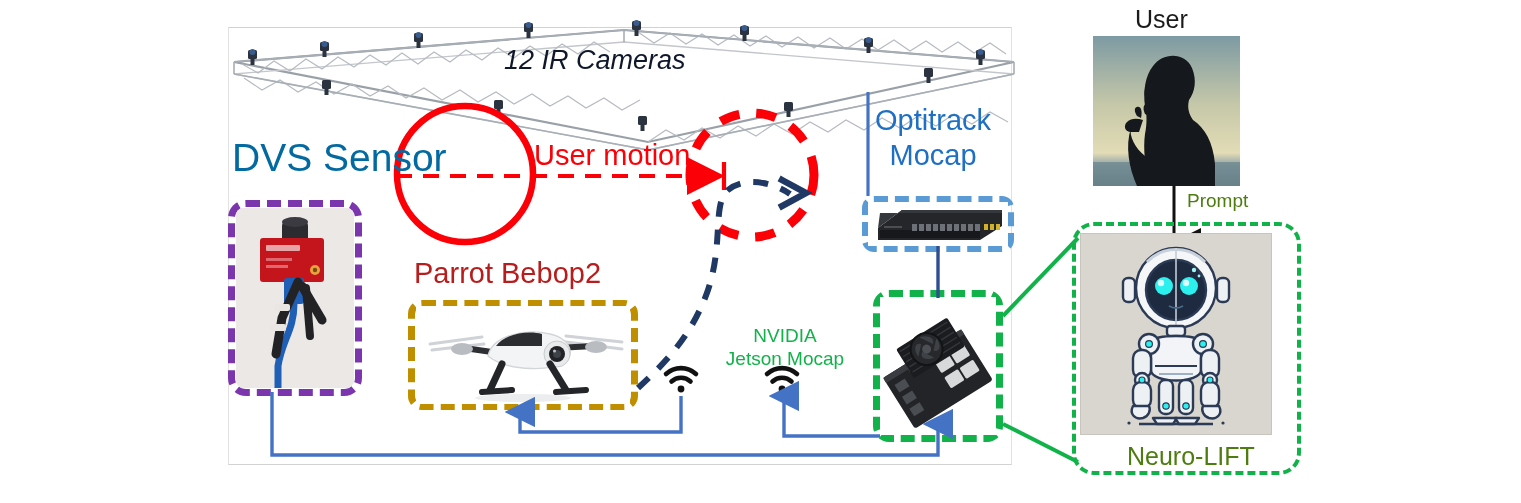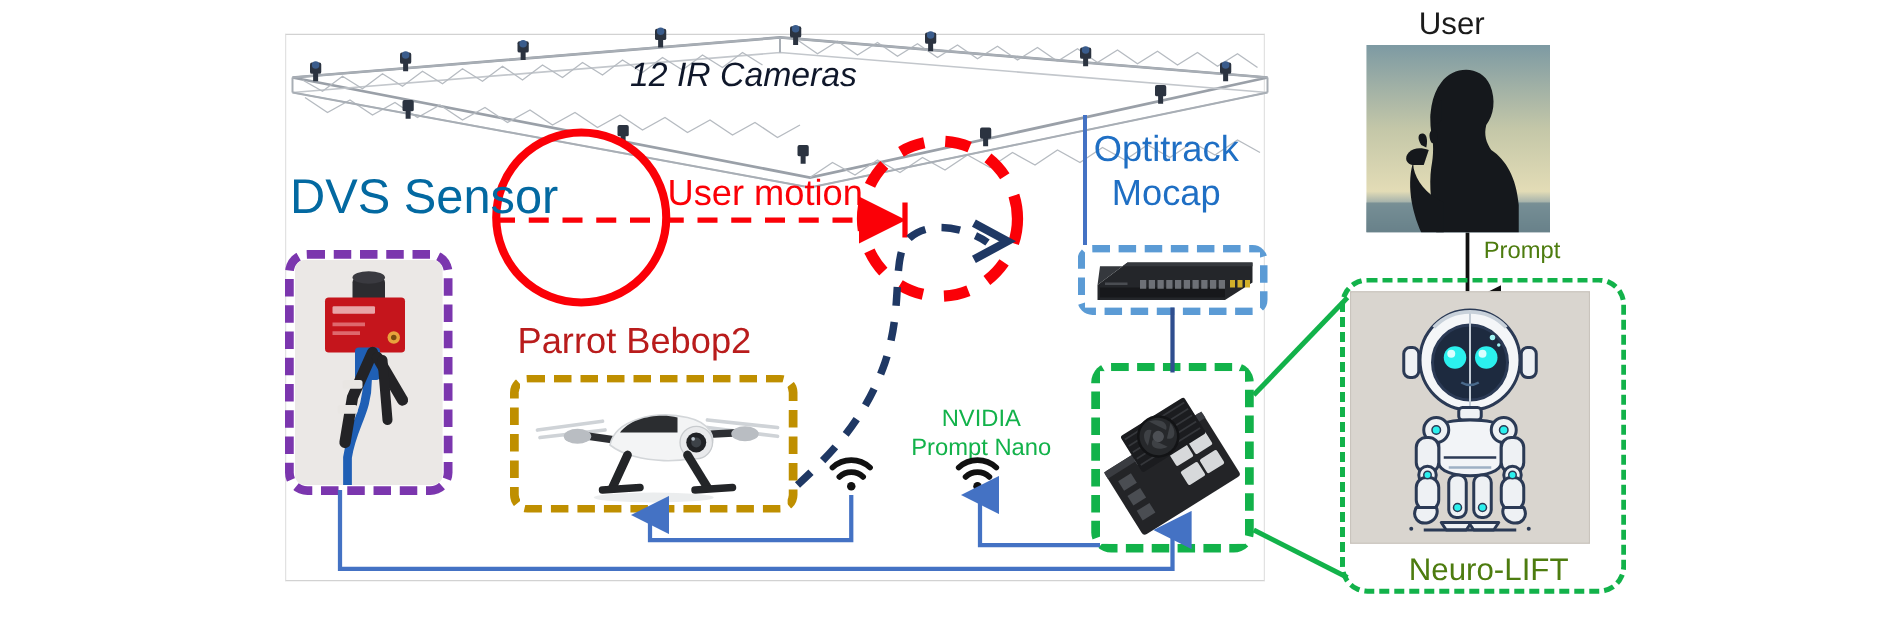--- a/index.html
+++ b/index.html
@@ -282,21 +282,21 @@
           <rect x="116" y="22" width="4" height="6"></rect>
           <rect x="122" y="22" width="4" height="6"></rect>
           <rect x="128" y="22" width="4" height="6"></rect>
         </g>
       <rect x="16" y="24" width="18" height="2" fill="#4a4d52"></rect>
     </svg>
   </div>
 
   <div class="lbl lbl-nvidia na">
     <div>NVIDIA</div>
-    <div>Prompt Nano</div>
+    <div>Jetson Mocap</div>
   </div>
   <div class="dbox dbox-jetson"></div>
   <div class="photo ph-jetson">
     <svg width="116" height="138" viewBox="0 0 116 138">
       <rect width="116" height="138" fill="#ffffff"></rect>
 
       <g transform="translate(58,82) rotate(-32)">
         <rect x="-46" y="-30" width="92" height="60" rx="3" fill="#232427"></rect>
         <rect x="-46" y="-30" width="92" height="6" fill="#3a3c41"></rect>
         <g fill="#4a4d52">

